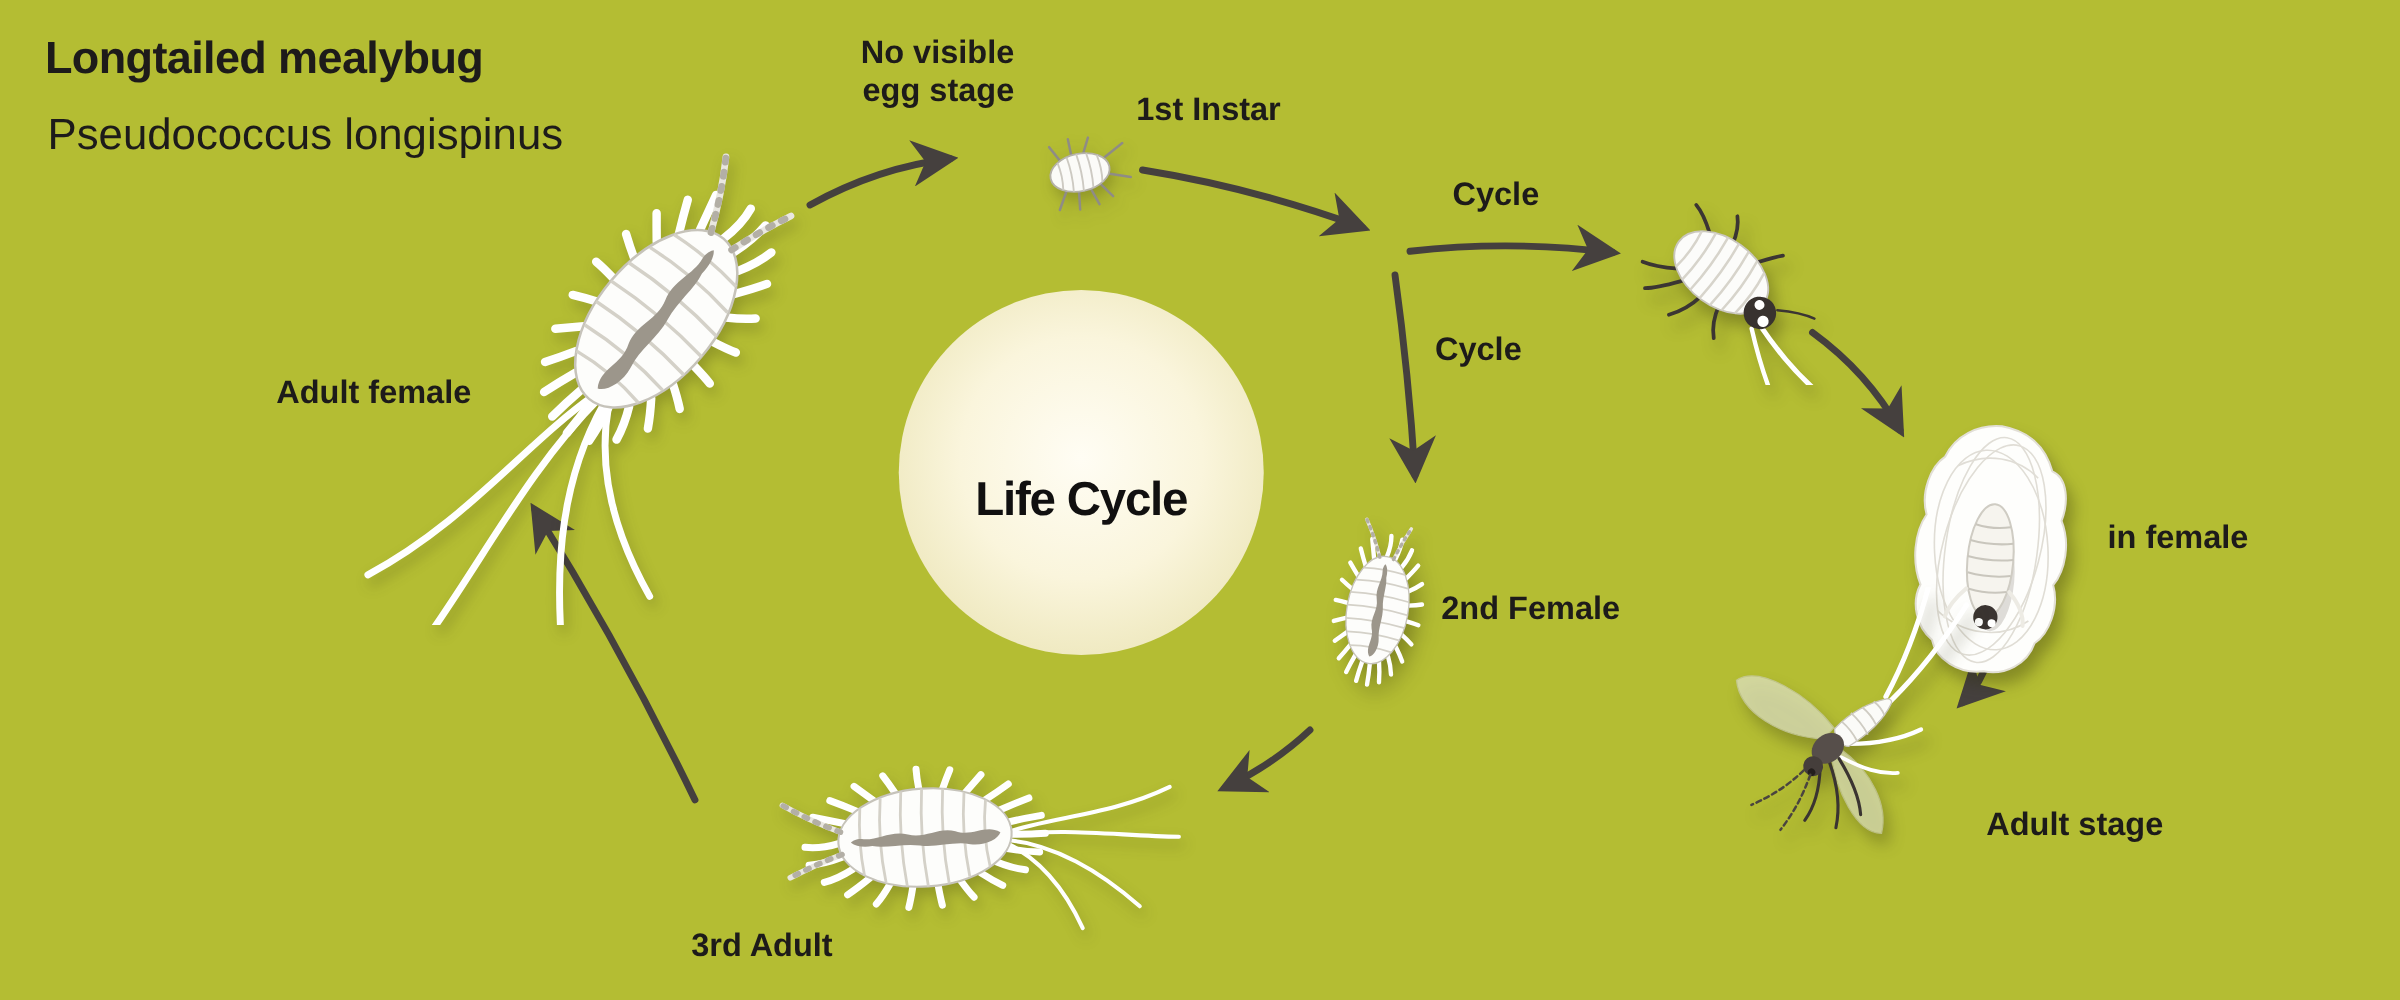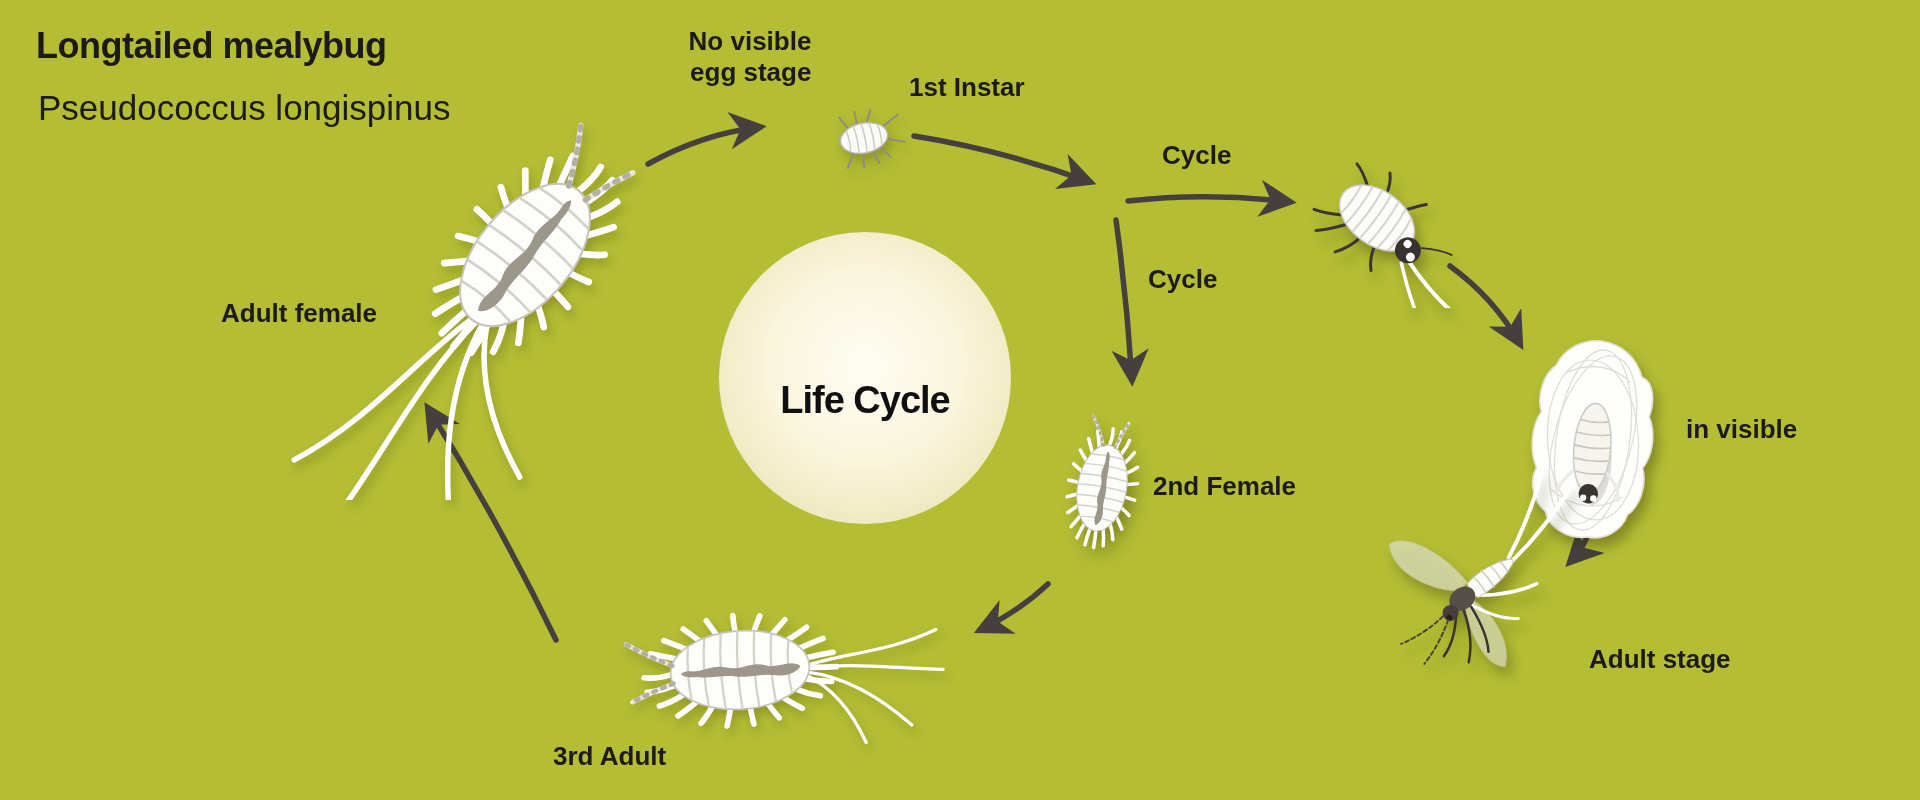--- a/index.html
+++ b/index.html
@@ -252,19 +252,19 @@
       <use href="#tails4" transform="translate(-58,4) scale(0.58)"></use>
       <use href="#spiny-body"></use>
     </g>
   </svg>
 
   <div class="label" style="left:750px;top:26px;transform:translateX(-50%);text-align:right">No visible
 egg stage</div>
   <div class="label" style="left:909px;top:72px">1st Instar</div>
   <div class="label" style="left:1162px;top:140px">Cycle</div>
   <div class="label" style="left:1148px;top:264px">Cycle</div>
-  <div class="label" style="left:1686px;top:414px">in visible</div>
+  <div class="label" style="left:1686px;top:414px">in female</div>
   <div class="label" style="left:1153px;top:471px">2nd Female</div>
   <div class="label" style="left:1589px;top:644px">Adult stage</div>
   <div class="label" style="left:553px;top:741px">3rd Adult</div>
   <div class="label" style="left:221px;top:298px">Adult female</div>
 
 </div>
 
 </body></html>

